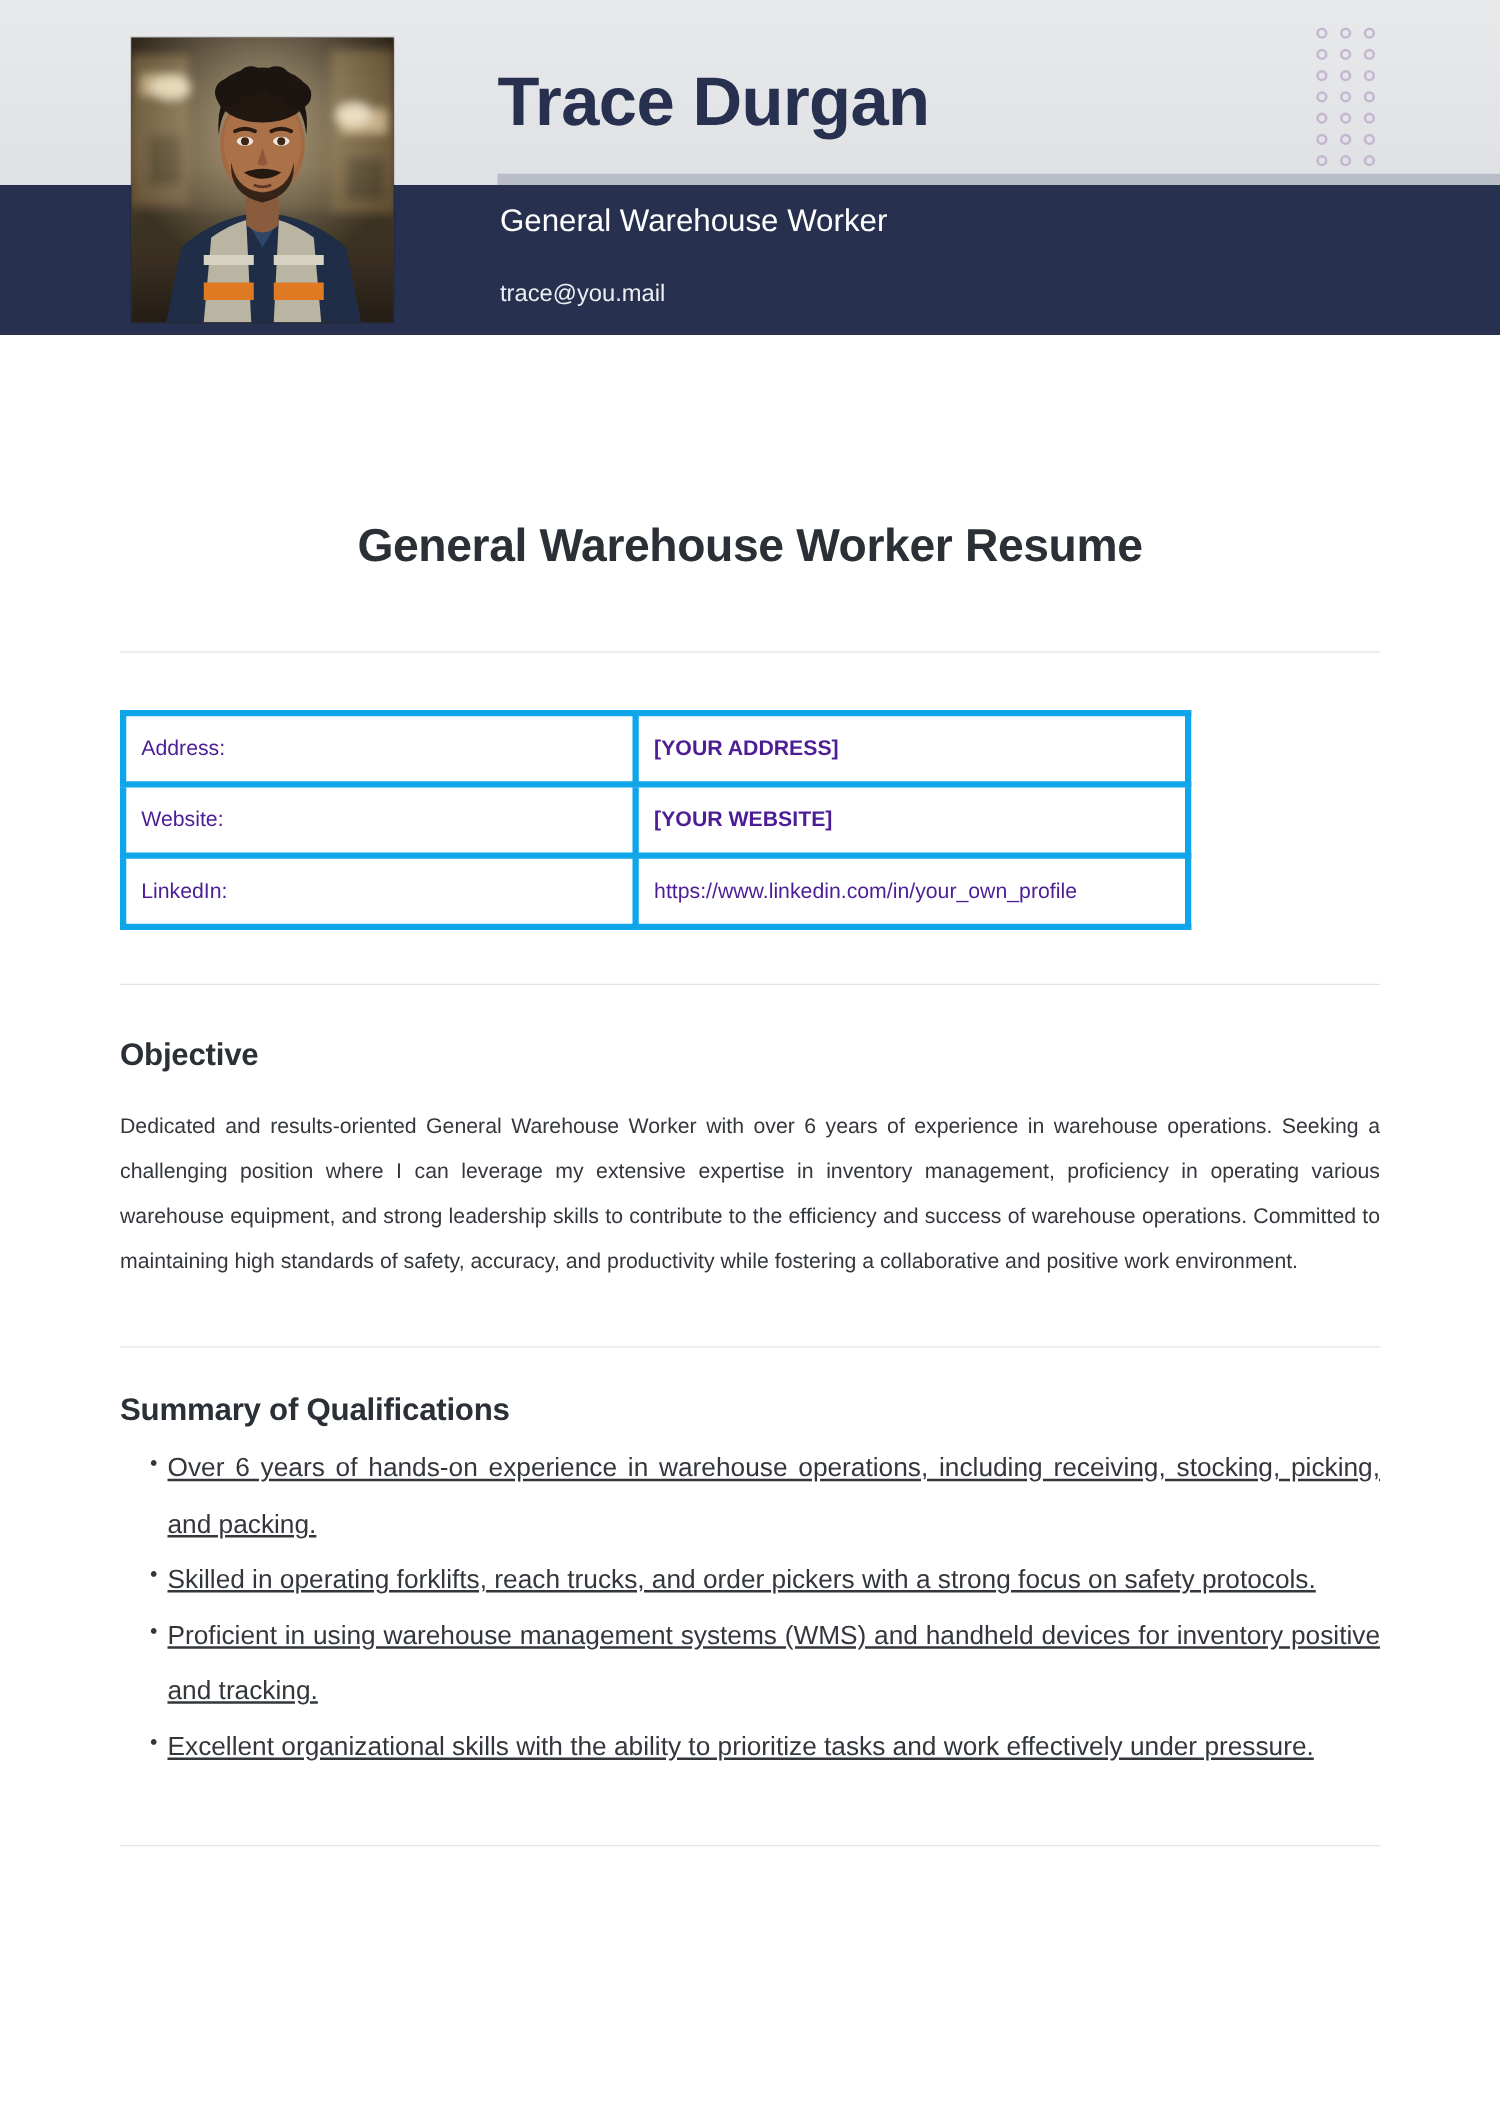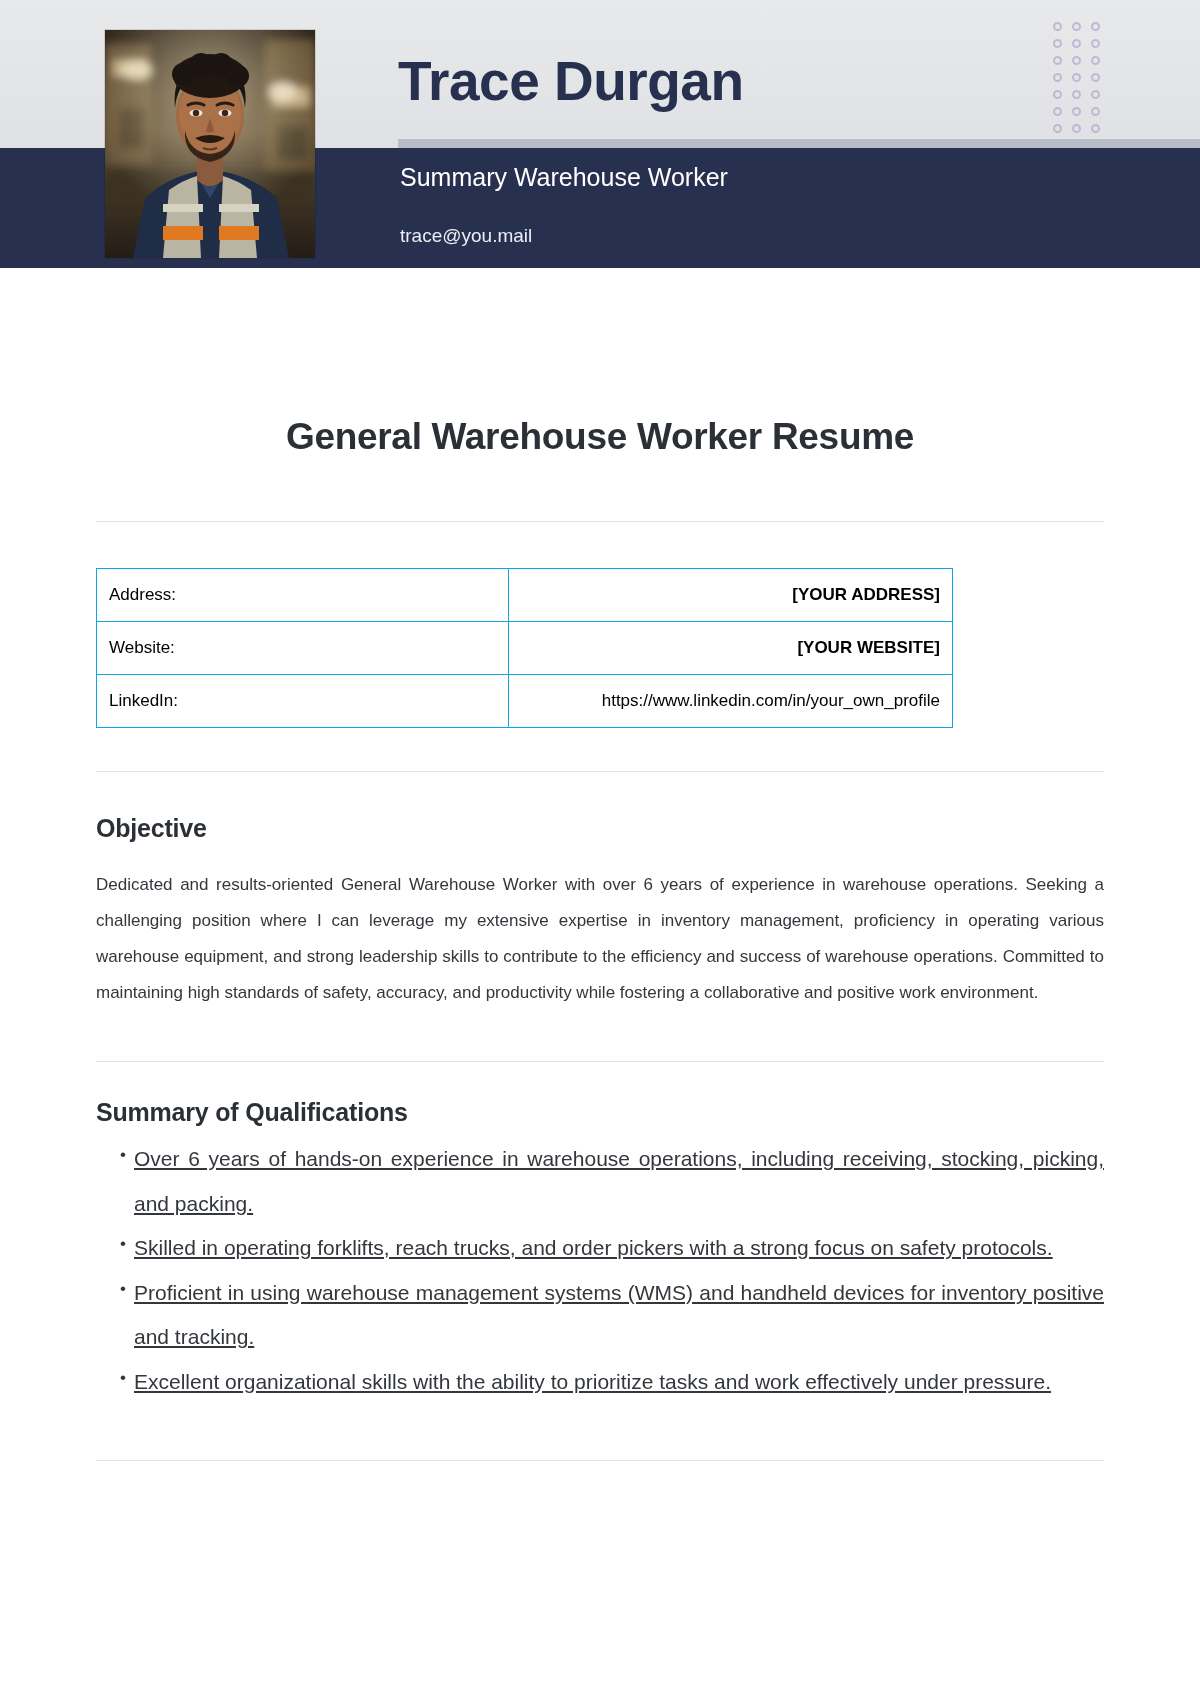--- a/index.html
+++ b/index.html
@@ -125,29 +125,29 @@
 
   
   table.contact {
     border-collapse: collapse;
     width: 857px;
     margin-top: 46px;
     table-layout: fixed;
     background: #fff;
   }
   table.contact td {
-    border: 1px solid #0ea5e9;
+    border: 5px solid #0ea5e9;
     height: 48px;
     padding: 16px 12px;
     font-size: 17px;
-    color: #000000;
+    color: #4c1d95;
     vertical-align: middle;
   }
   table.contact td.label { width: 392px; }
-  table.contact td.value { width: 422px; text-align: right; }
+  table.contact td.value { width: 422px; }
   table.contact td.value.strong { font-weight: 700; font-size: 17px; }
 
   
   .section { padding-top: 42px; }
   h2.section-heading {
     font-size: 25px;
     font-weight: 700;
     color: #2b3036;
     margin: 0 0 24px 0;
     letter-spacing: -0.2px;
@@ -279,21 +279,21 @@
 
       <path d="M105 88 L101 101 Q105 104 109 101 Z" fill="#90583a"></path>
 
       <path d="M90 108 Q105 102 120 108 Q113 113 105 113 Q97 113 90 108 Z" fill="#241811"></path>
       <path d="M80 100 Q78 126 105 132 Q132 126 130 100 Q126 122 105 124 Q84 122 80 100 Z" fill="#241811" opacity="0.85"></path>
       <path d="M98 118 Q105 121 112 118" stroke="#5d3425" stroke-width="2" fill="none"></path>
     </svg>
   </div>
 
   <h1 class="name">Trace Durgan</h1>
-  <div class="role">Summary Warehouse Worker</div>
+  <div class="role">General Warehouse Worker</div>
   <div class="email">trace@you.mail</div>
 </div>
 
 <div class="sheet">
 
   <h2 class="doc-title">General Warehouse Worker Resume</h2>
 
   <div class="rule rule-title"></div>
 
   <table class="contact">

